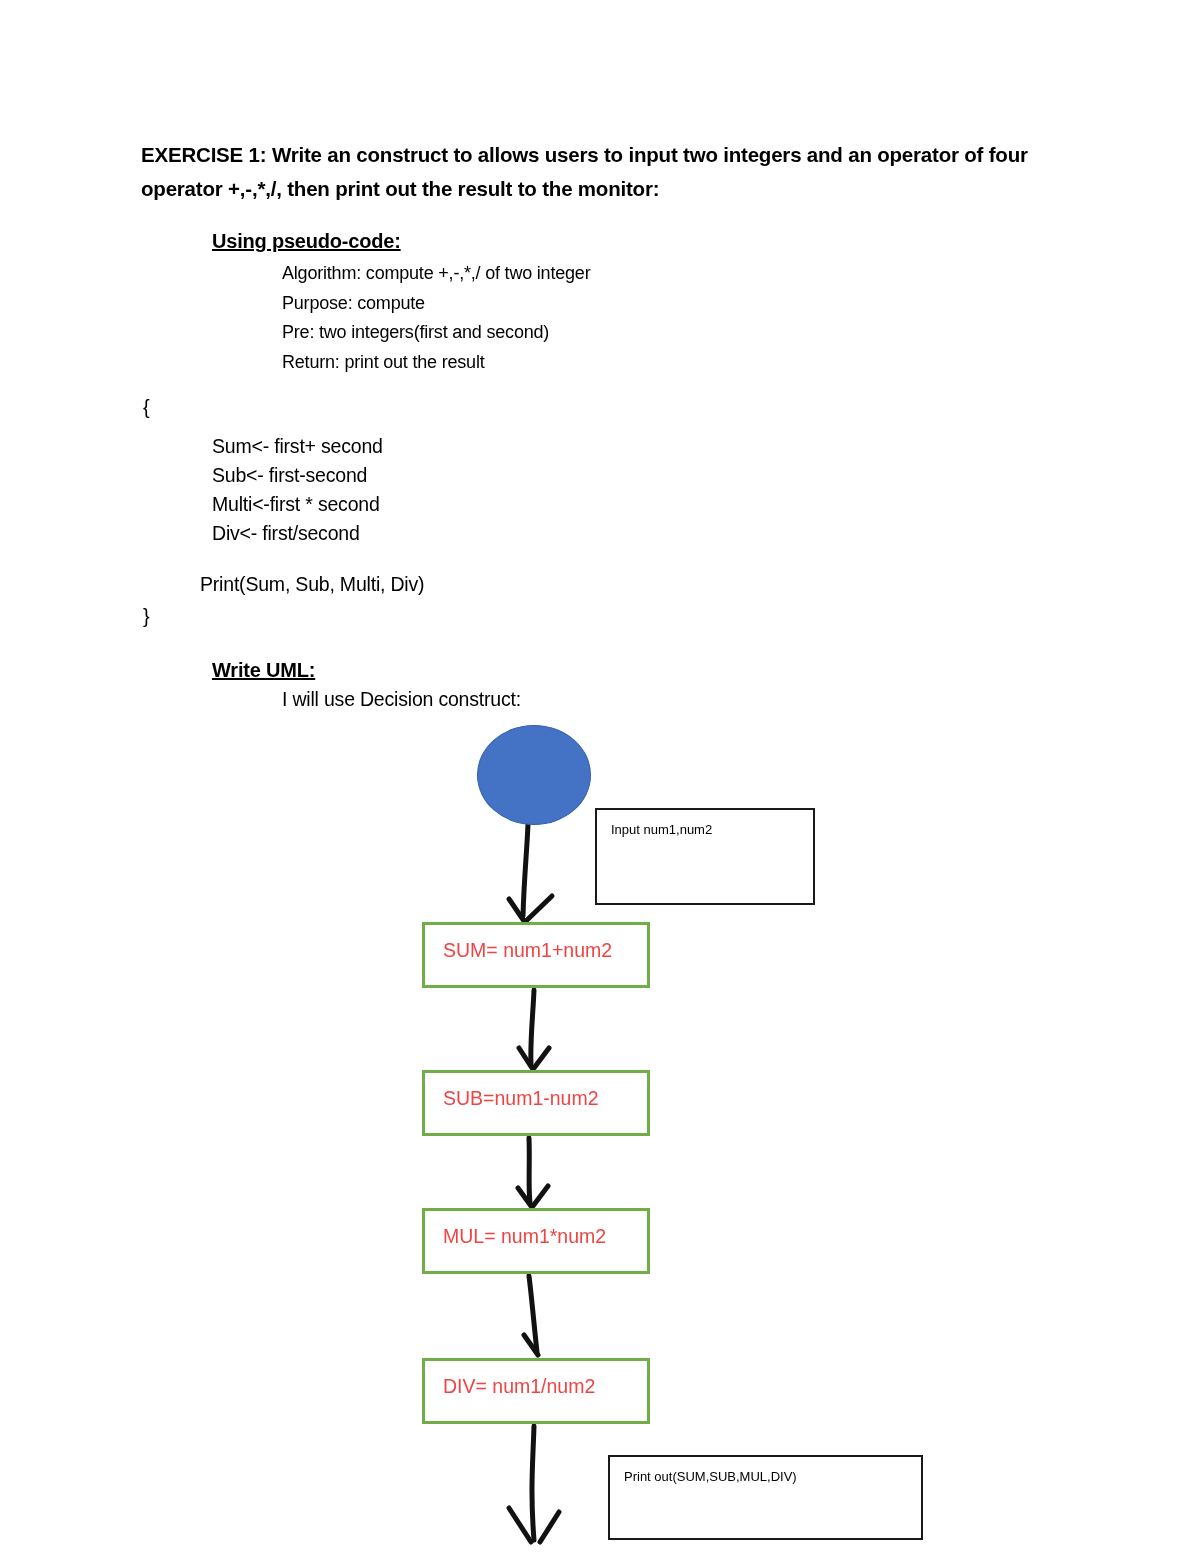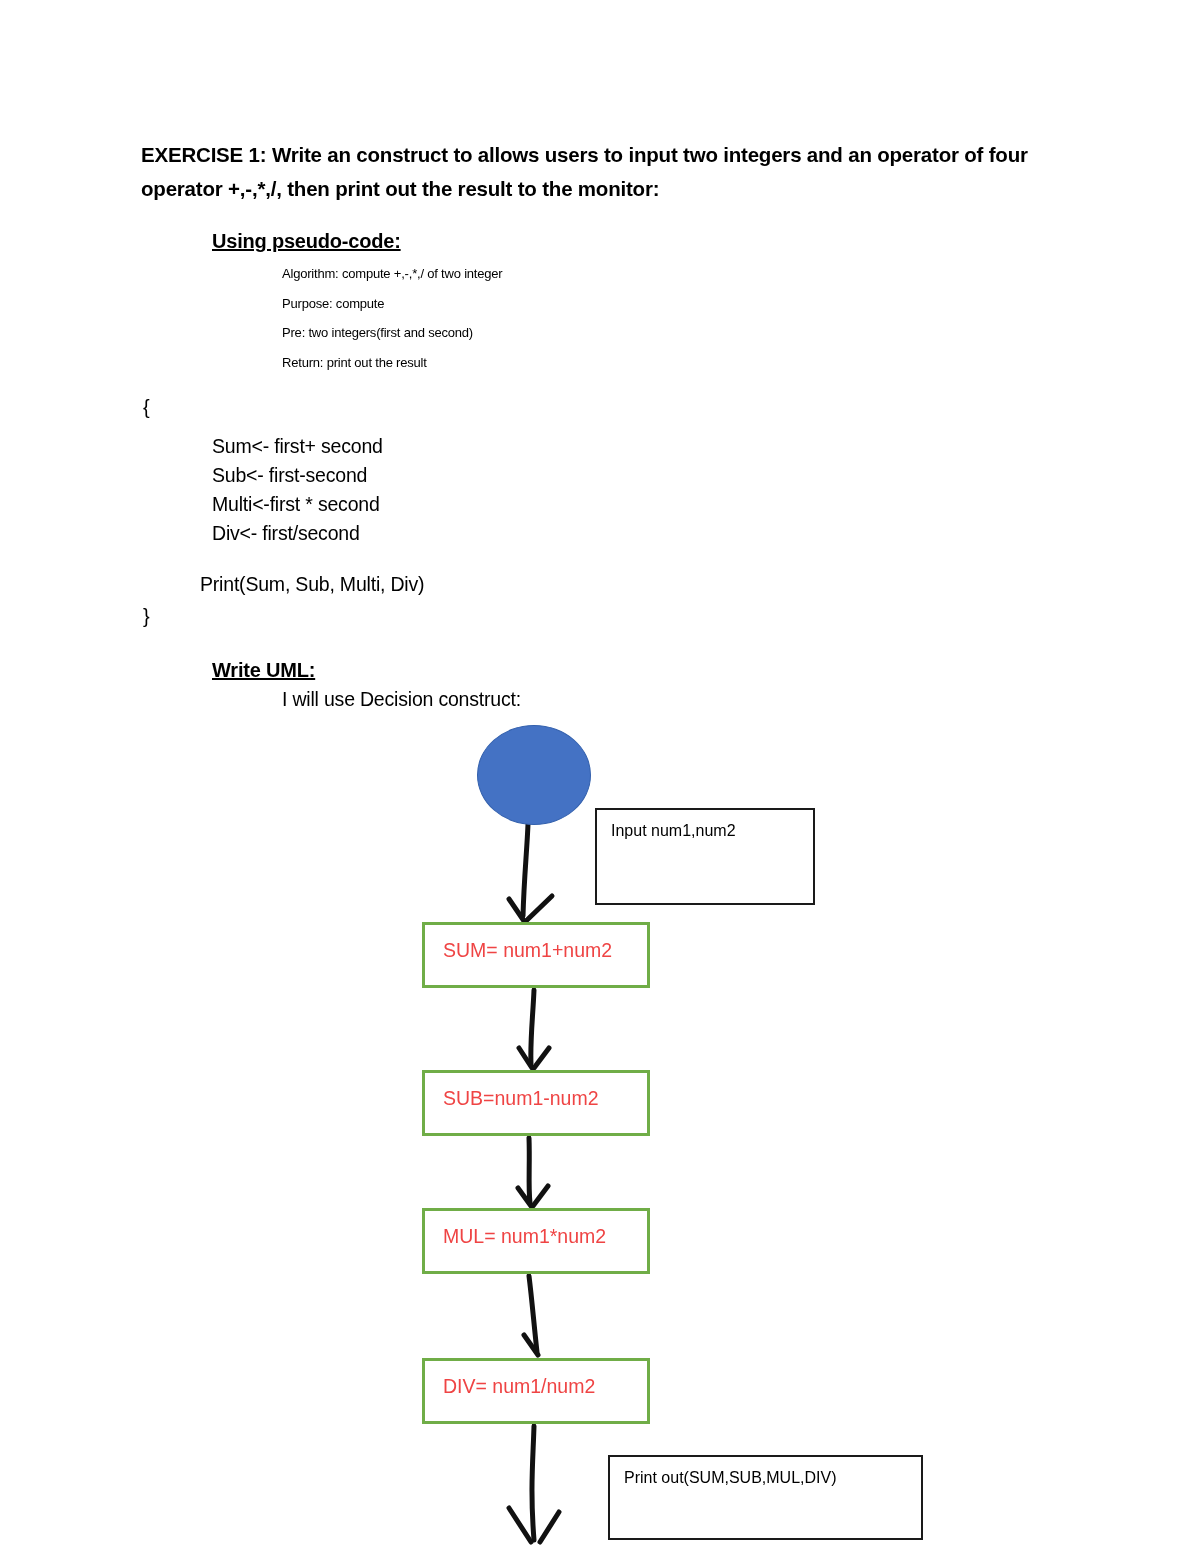--- a/index.html
+++ b/index.html
@@ -45,21 +45,21 @@
     text-decoration: underline;
   }
 
   #pseudocode-label {
     left: 212px;
     top: 230px;
   }
   #pseudocode-lines {
     left: 282px;
     top: 259px;
-    font-size: 13px;
+    font-size: 18px;
     line-height: 29.5px;
   }
 
   #brace-open {
     left: 143px;
     top: 396px;
     font-size: 20px;
   }
   #brace-close {
     left: 143px;
@@ -130,21 +130,21 @@
   .io-box {
     position: absolute;
     box-sizing: border-box;
     border: 2px solid #1a1a1a;
     background: #ffffff;
   }
   .io-box .box-label {
     position: absolute;
     left: 14px;
     top: 12px;
-    font-size: 16px;
+    font-size: 13px;
     font-family: "Liberation Sans", sans-serif;
     color: #000000;
     white-space: pre;
   }
 
   #box-sum  { left: 422px; top: 922px; }
   #box-sub  { left: 422px; top: 1070px; }
   #box-mul  { left: 422px; top: 1208px; }
   #box-div  { left: 422px; top: 1358px; }
 

